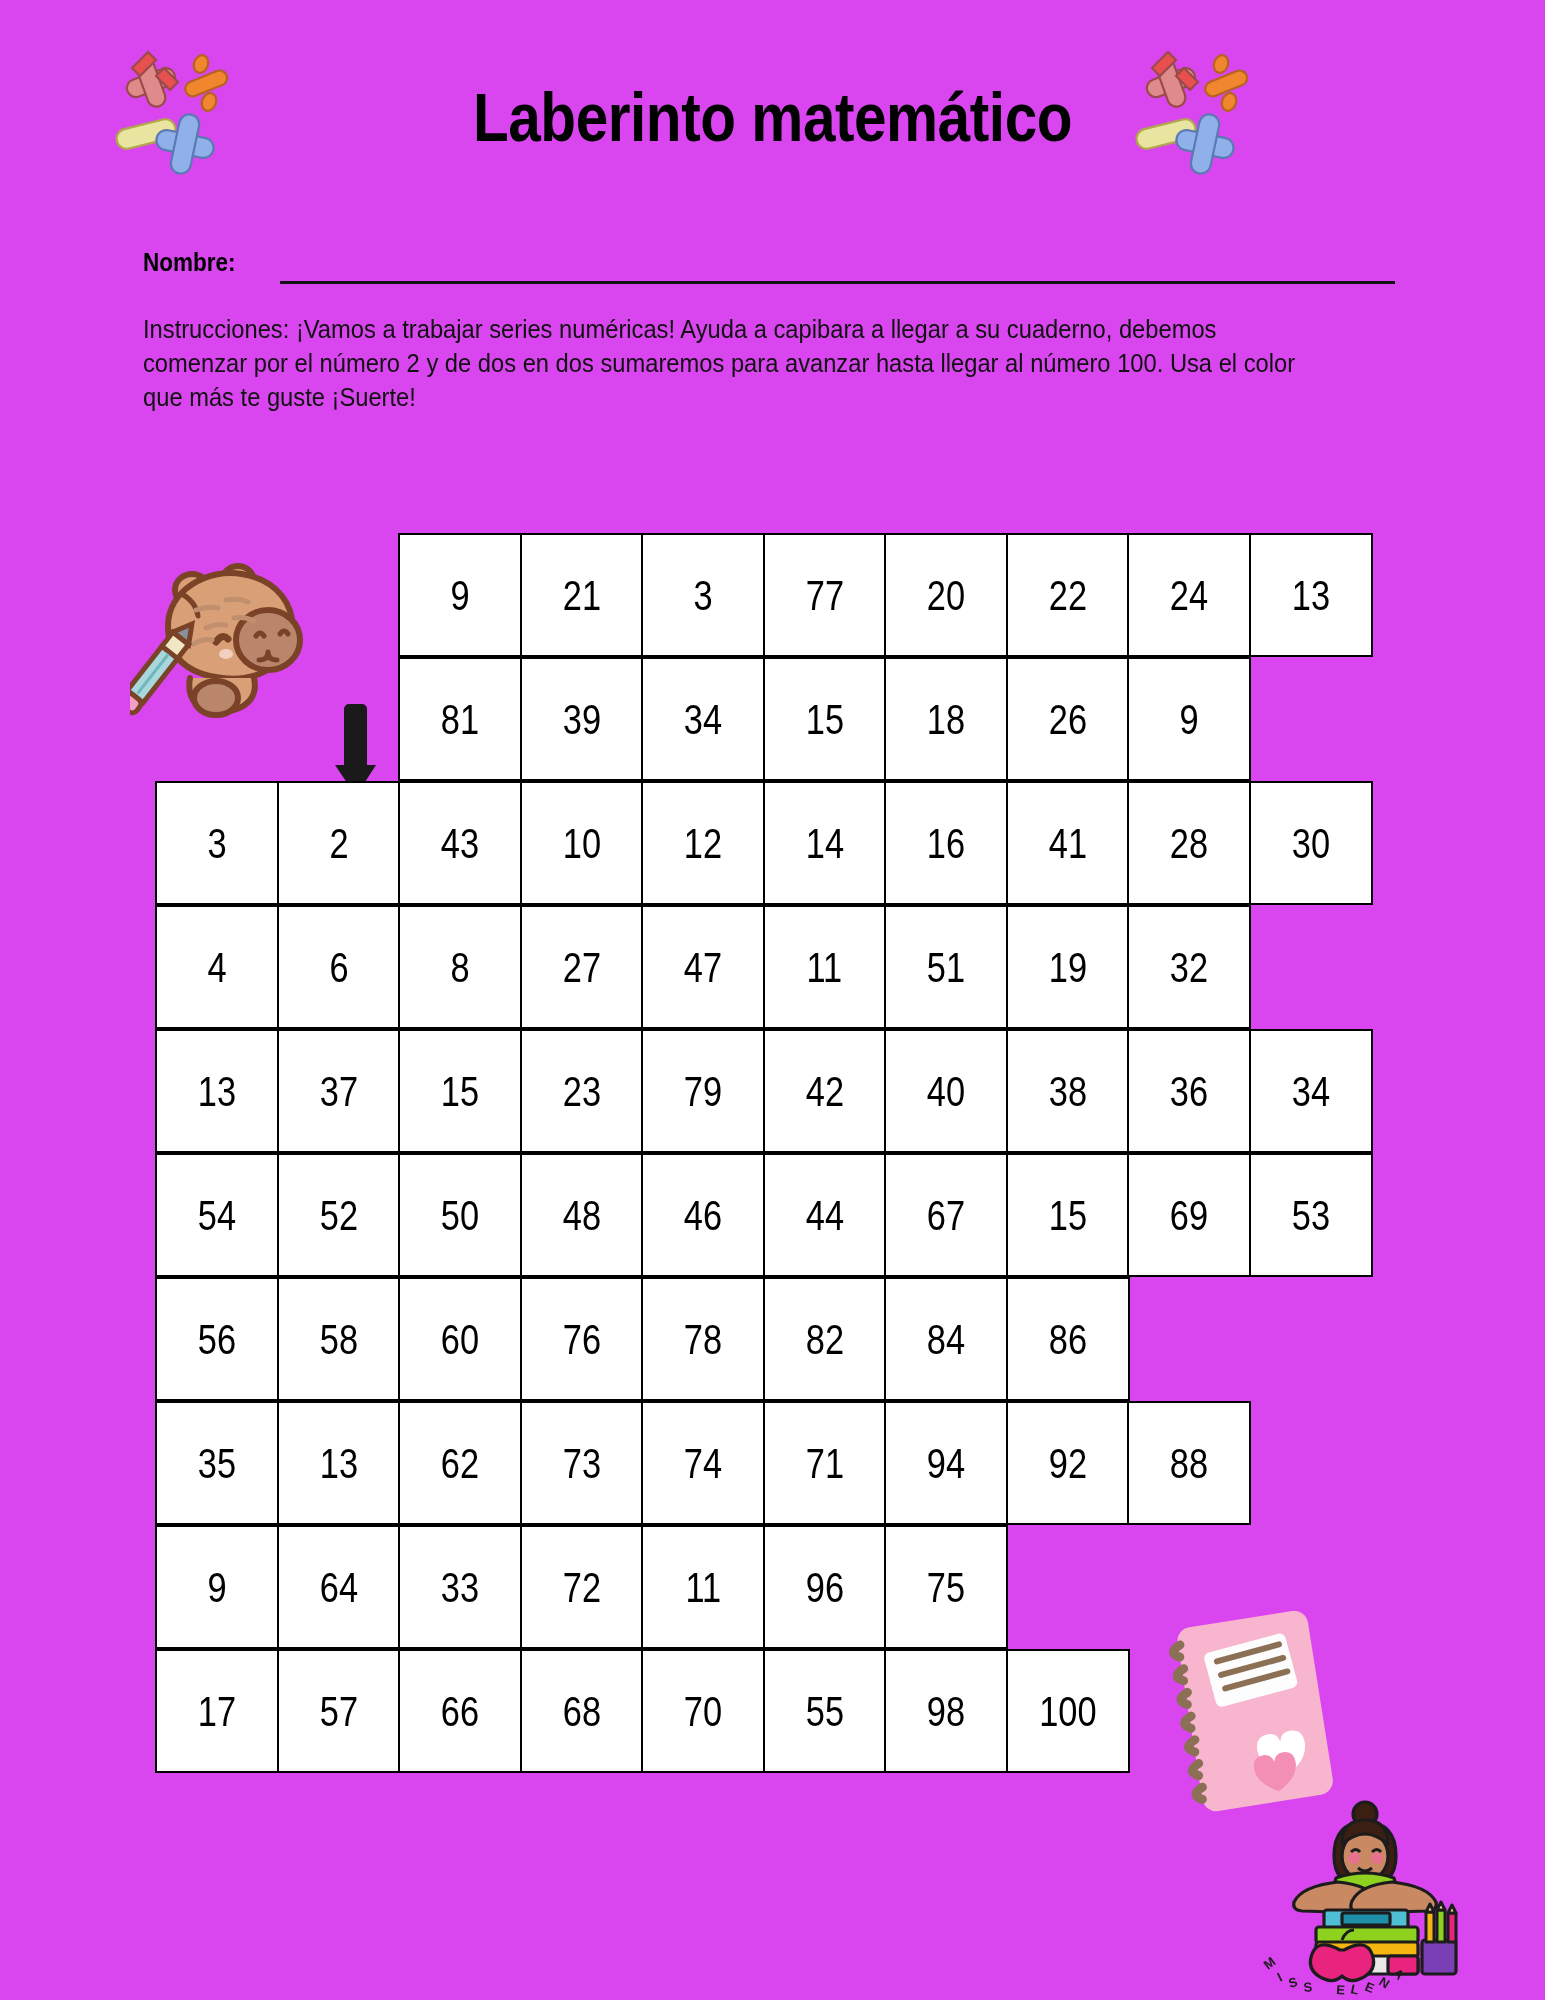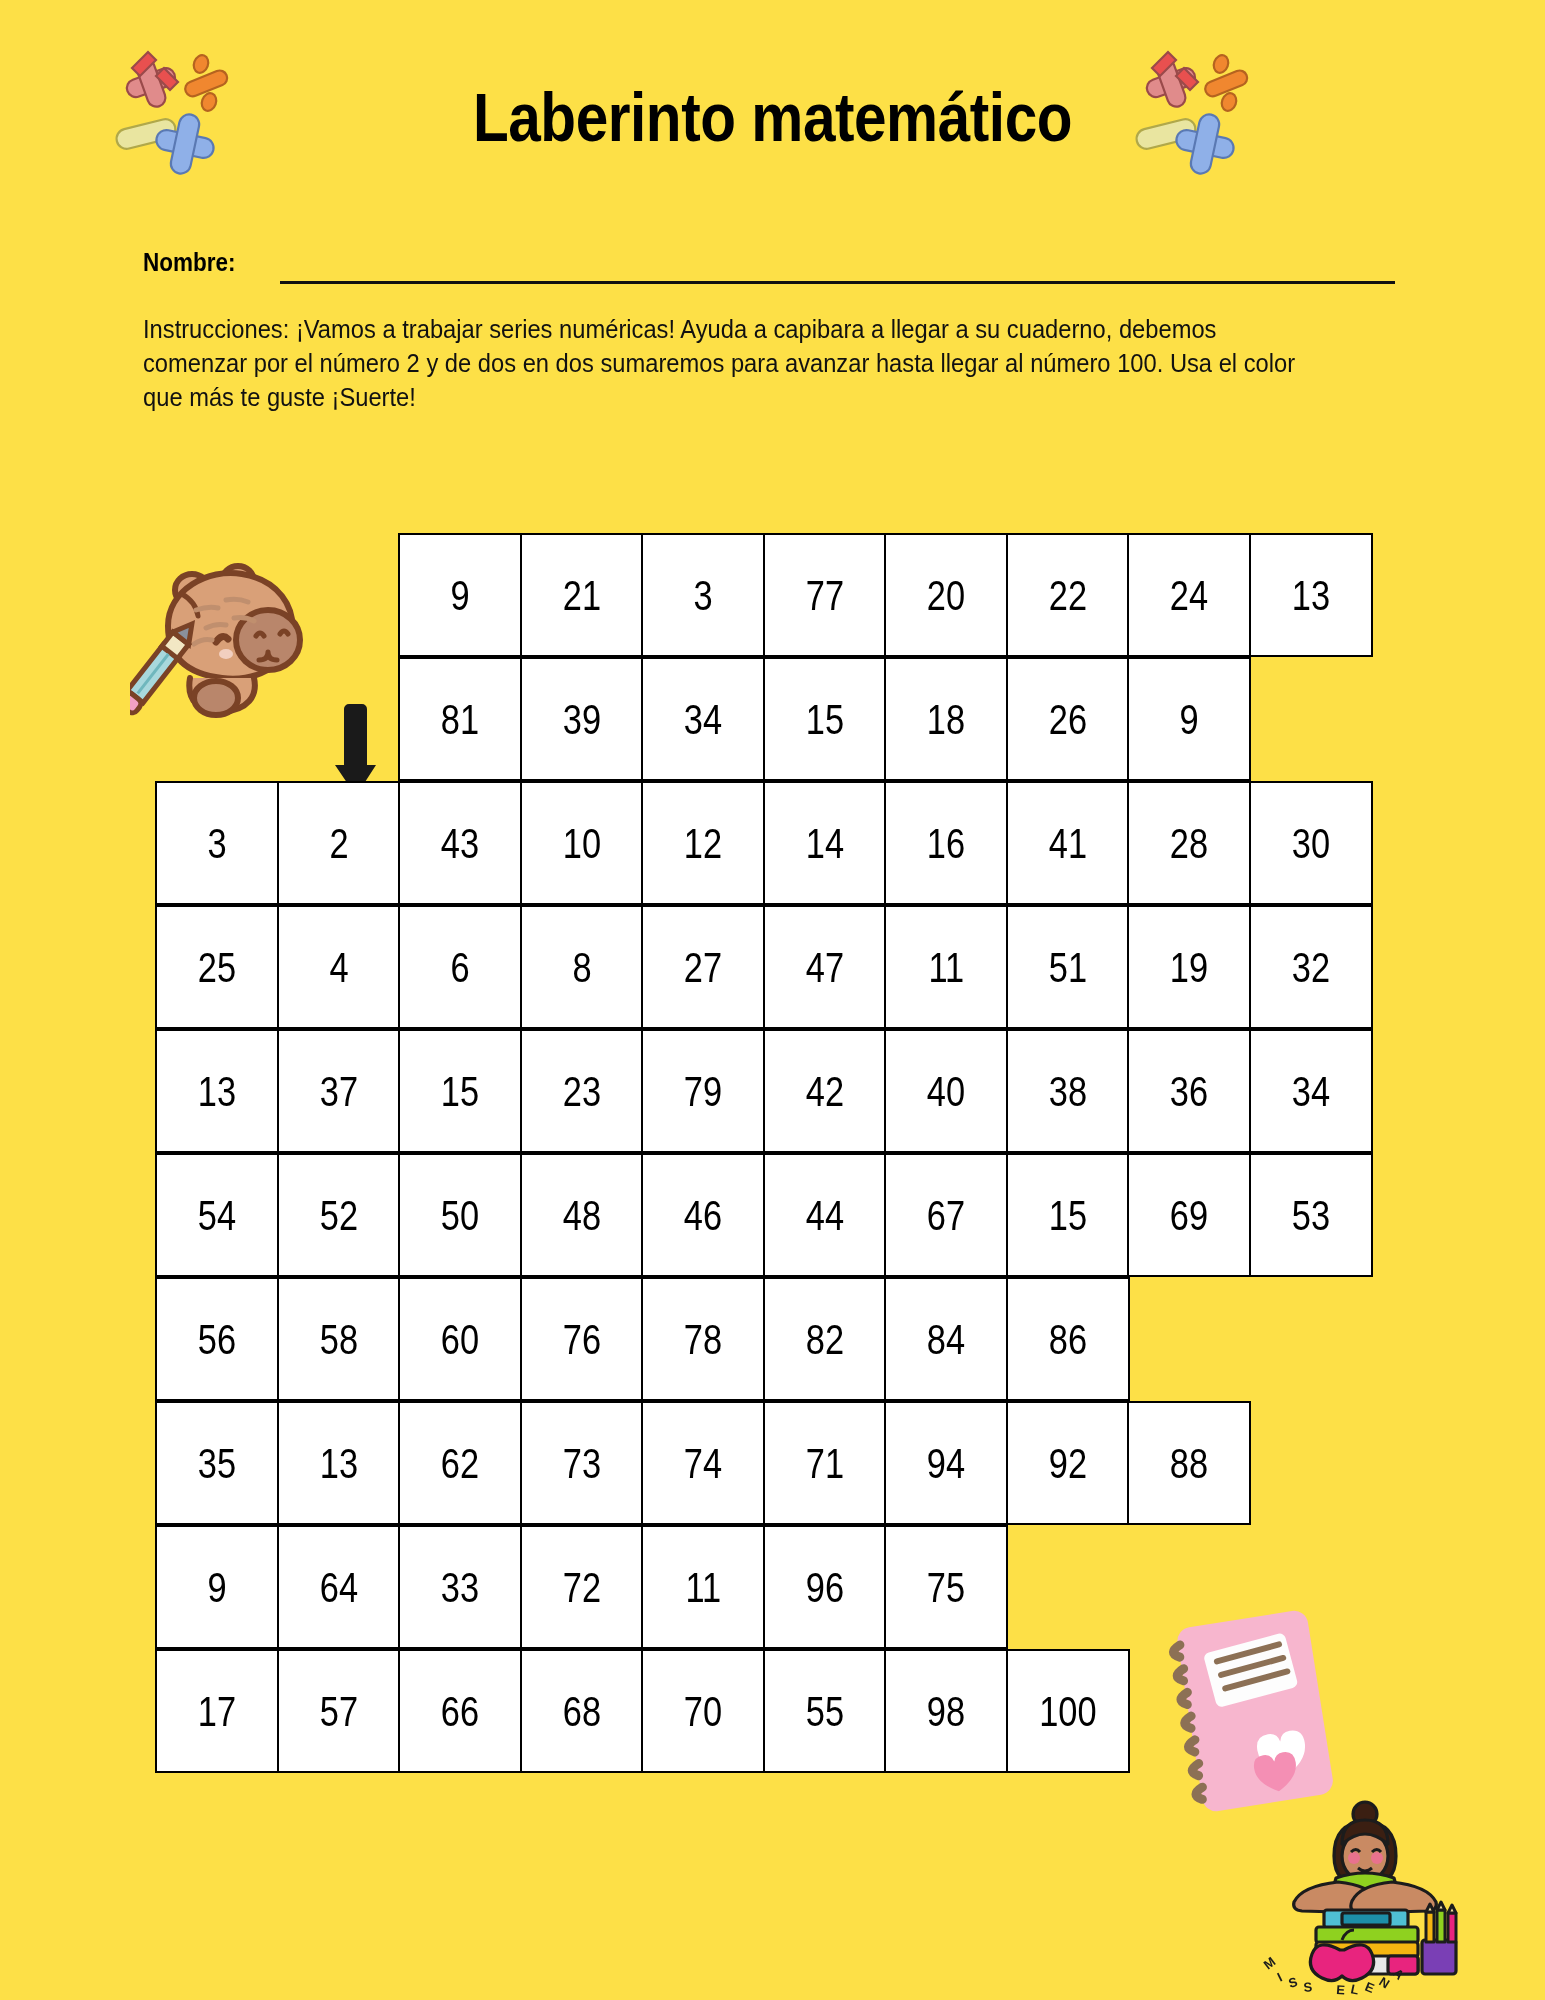--- a/index.html
+++ b/index.html
@@ -11,21 +11,21 @@
     width: 1545px;
     height: 2000px;
     position: relative;
     font-family: "Liberation Sans", sans-serif;
     overflow: hidden;
   }
 
   .page {
     position: absolute;
     inset: 0;
-    background: #fde047;
+    background: #d946ef;
   }
 
   
   .header {
     position: absolute;
     left: 0;
     top: 0;
     width: 1545px;
     height: 210px;
   }
@@ -345,23 +345,20 @@
         </div>
         <div class="cell">
           <span>28</span>
         </div>
         <div class="cell">
           <span>30</span>
         </div>
       </div>
       <div class="grid-row">
         <div class="cell">
-          <span>25</span>
-        </div>
-        <div class="cell">
           <span>4</span>
         </div>
         <div class="cell">
           <span>6</span>
         </div>
         <div class="cell">
           <span>8</span>
         </div>
         <div class="cell">
           <span>27</span>

